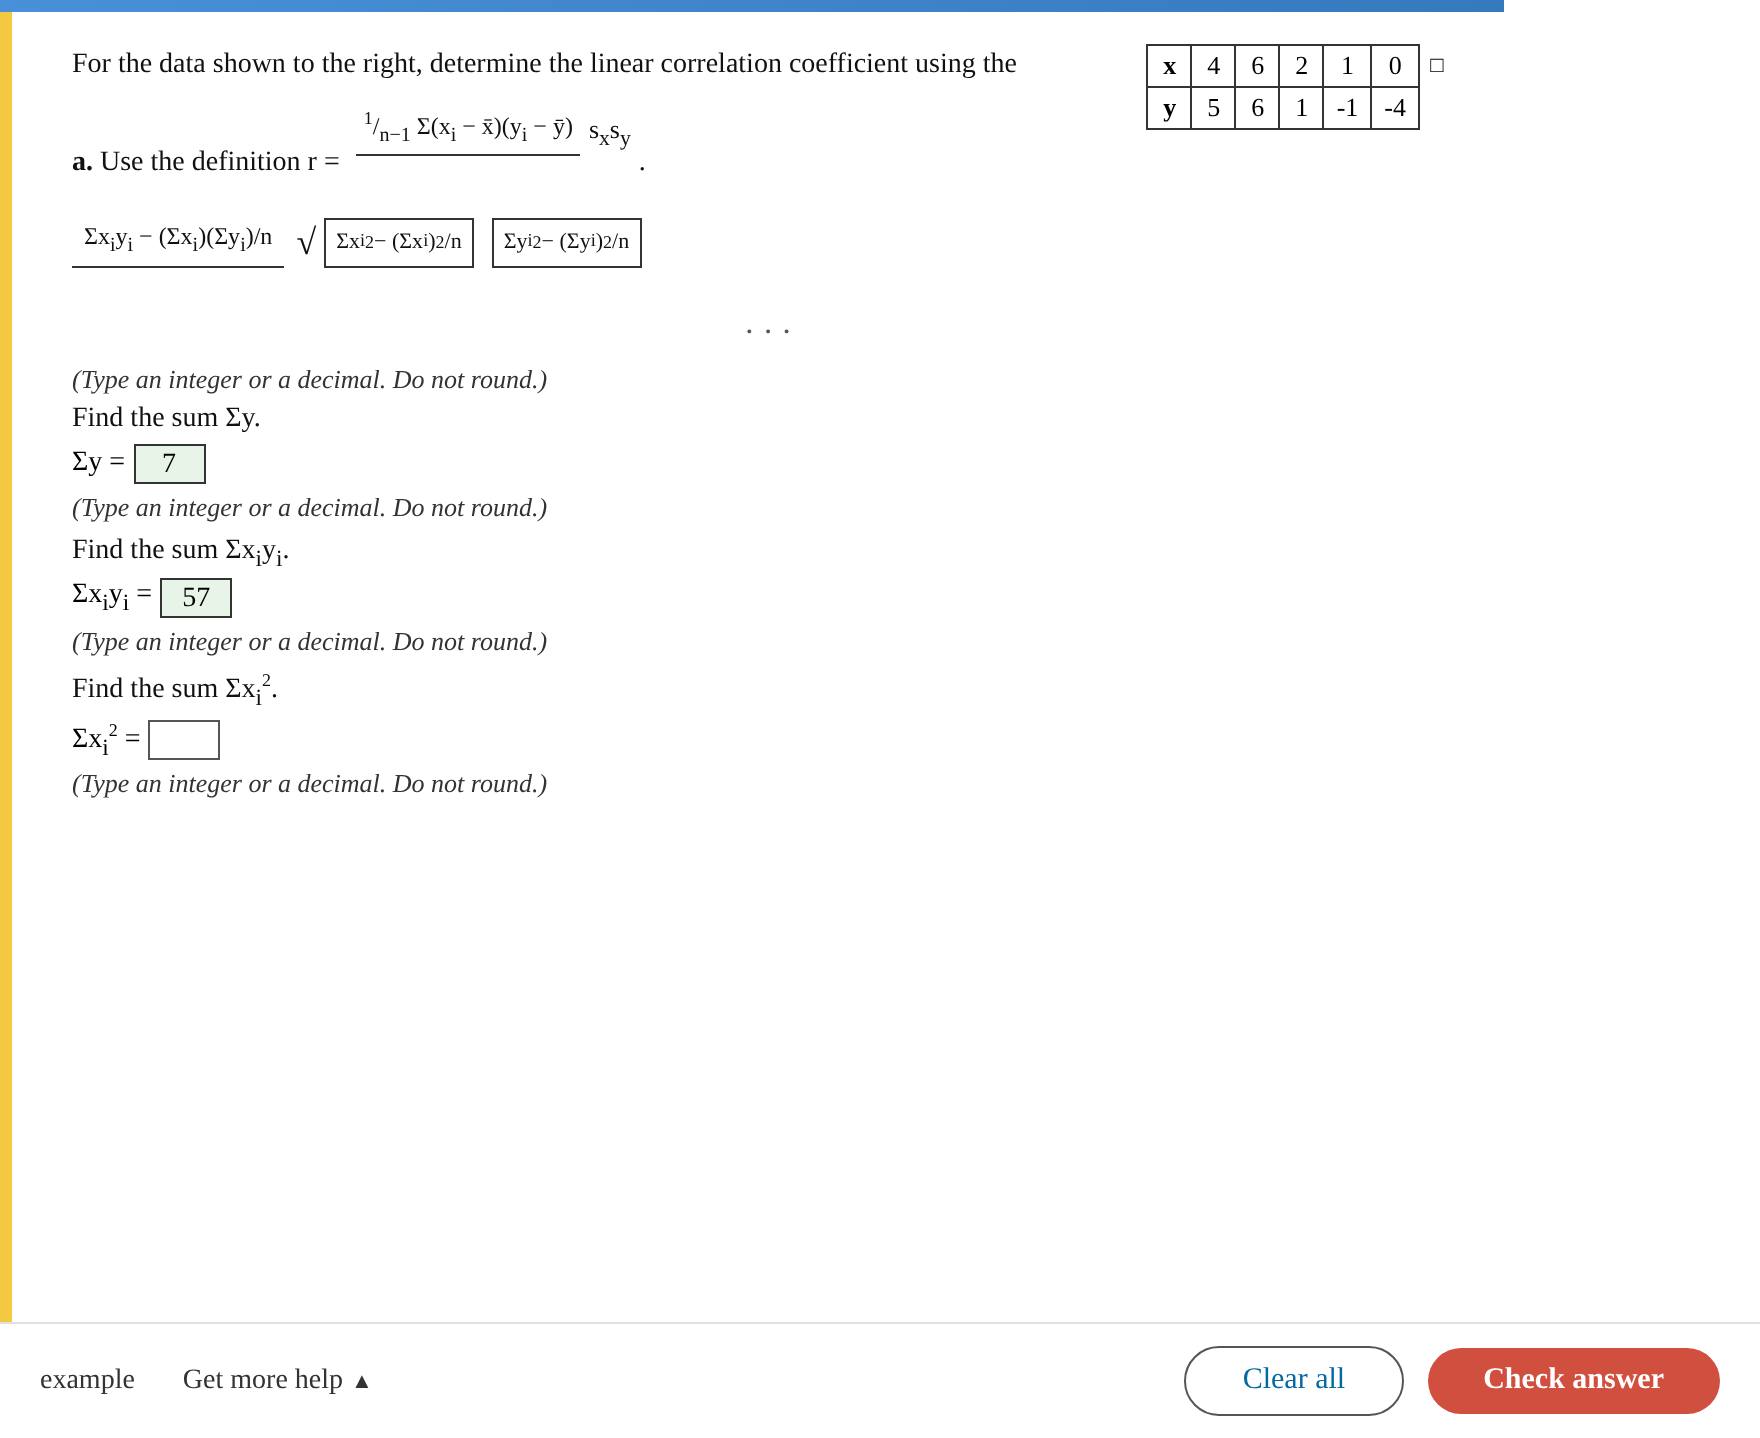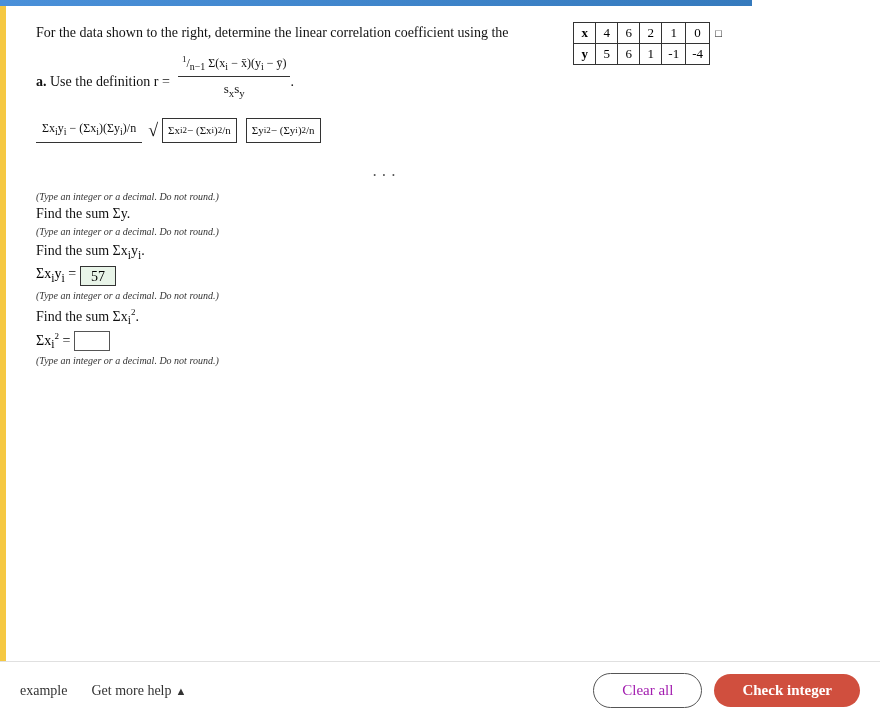--- a/index.html
+++ b/index.html
@@ -84,21 +84,21 @@
 
     .formula-label {
       font-size: 14px;
       margin-right: 8px;
       padding-top: 18px;
       white-space: nowrap;
     }
 
     .fraction {
       display: inline-flex;
-      flex-direction: column;
+      flex-direction: row;
       align-items: center;
       vertical-align: middle;
       font-size: 13px;
       justify-content: flex-end;
     }
 
     .fraction .numerator {
       border-bottom: 1px solid #333;
       padding: 0 4px 2px;
       text-align: center;
@@ -123,21 +123,21 @@
       color: #111;
     }
 
     .step-instruction {
       font-size: 14px;
       margin: 4px 0 2px 0;
       color: #111;
     }
 
     .step-note {
-      font-size: 10px;
+      font-size: 13px;
       font-style: italic;
       color: #333;
       margin: 2px 0 4px 0;
     }
 
     .answer-line {
       display: flex;
       align-items: center;
       font-size: 14px;
       margin: 2px 0;
@@ -213,21 +213,21 @@
       align-items: center;
     }
 
     .btn-clear {
       border: 1.5px solid #555;
       background: #fff;
       border-radius: 24px;
       padding: 8px 28px;
       font-size: 15px;
       cursor: pointer;
-      color: #a21caf;
+      color: #0369a1;
       font-family: Georgia, serif;
     }
 
     .btn-check {
       border: none;
       background: #d04f3e;
       border-radius: 24px;
       padding: 8px 28px;
       font-size: 15px;
       cursor: pointer;
@@ -344,20 +344,24 @@
     </div>
 
     <div class="divider-dots">· · ·</div>
 
     <div class="step-section">
       <p class="step-note">(Type an integer or a decimal. Do not round.)</p>
       <p class="step-instruction">
         Find the sum Σy.
       </p>
     </div>
+    <div class="answer-line">
+      <span>Σy =</span>
+      <span class="answer-box">7</span>
+    </div>
     <p class="step-note" style="margin-top:4px;">(Type an integer or a decimal. Do not round.)</p>
 
     <div class="step-section">
       <p class="step-instruction">
         Find the sum Σx<sub>i</sub>y<sub>i</sub>.
       </p>
     </div>
     <div class="answer-line">
       <span>Σx<sub>i</sub>y<sub>i</sub> =</span>
       <span class="answer-box">57</span>
@@ -380,17 +384,17 @@
   <div class="bottom-bar">
     <div class="bottom-left">
       <span class="bottom-link">example</span>
       <span class="get-more-help">
         <span>Get more help</span>
         <span style="font-size:11px;">▲</span>
       </span>
     </div>
     <div class="bottom-right">
       <button class="btn-clear">Clear all</button>
-      <button class="btn-check">Check integer</button>
+      <button class="btn-check">Check answer</button>
     </div>
   </div>
 
 </div>
 
 </body></html>

